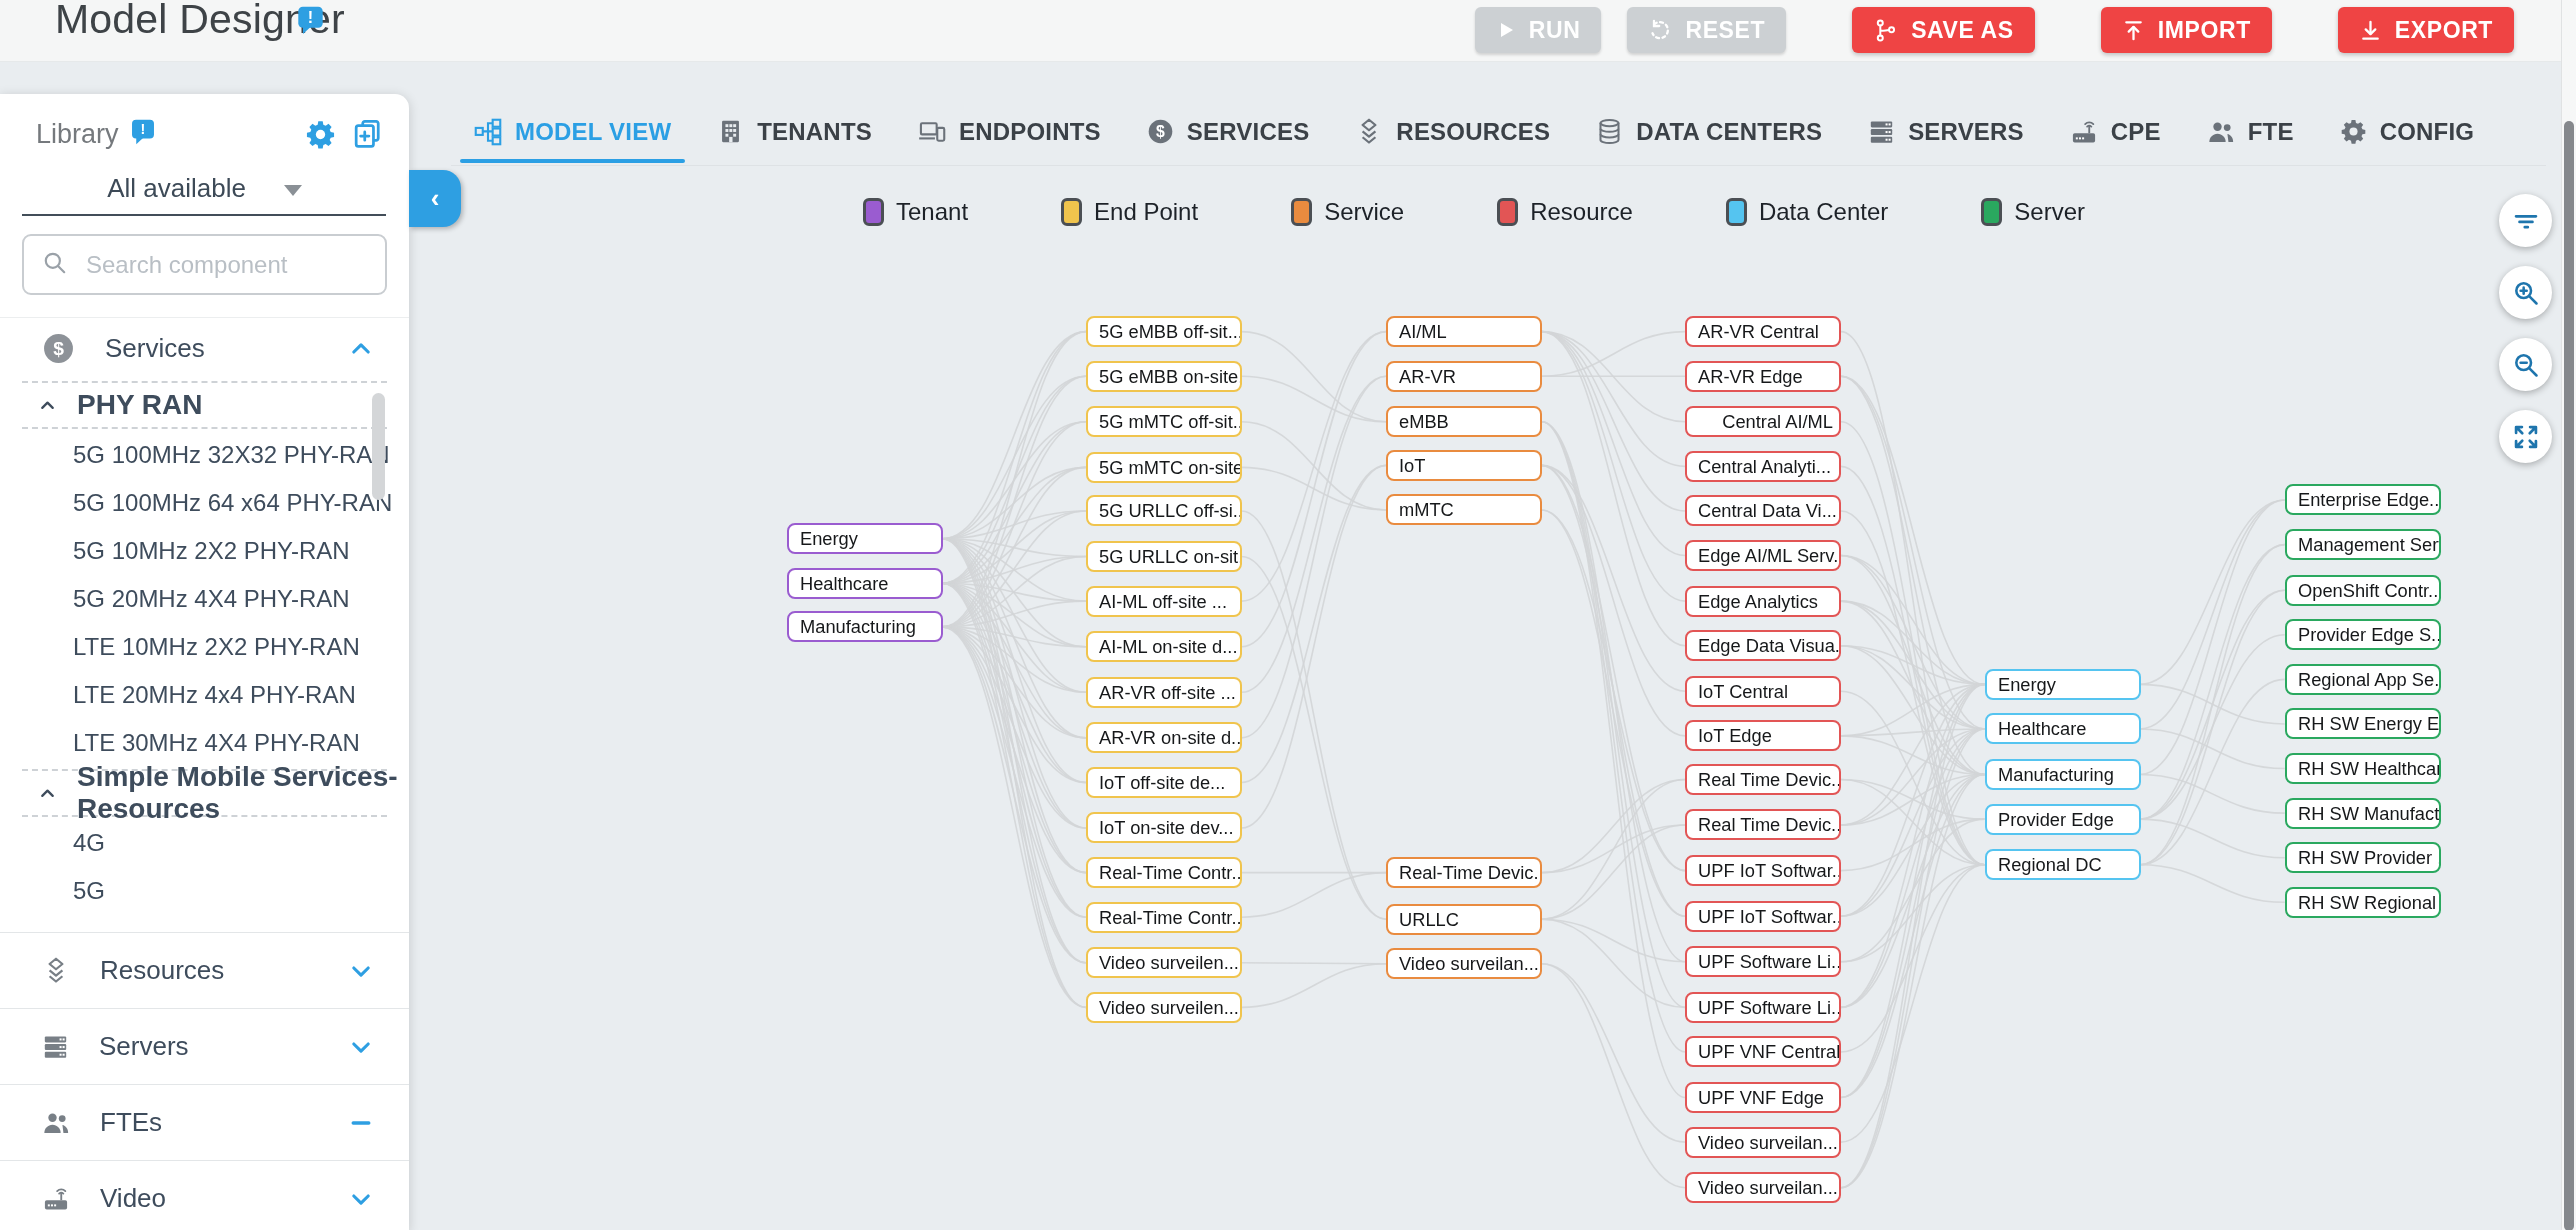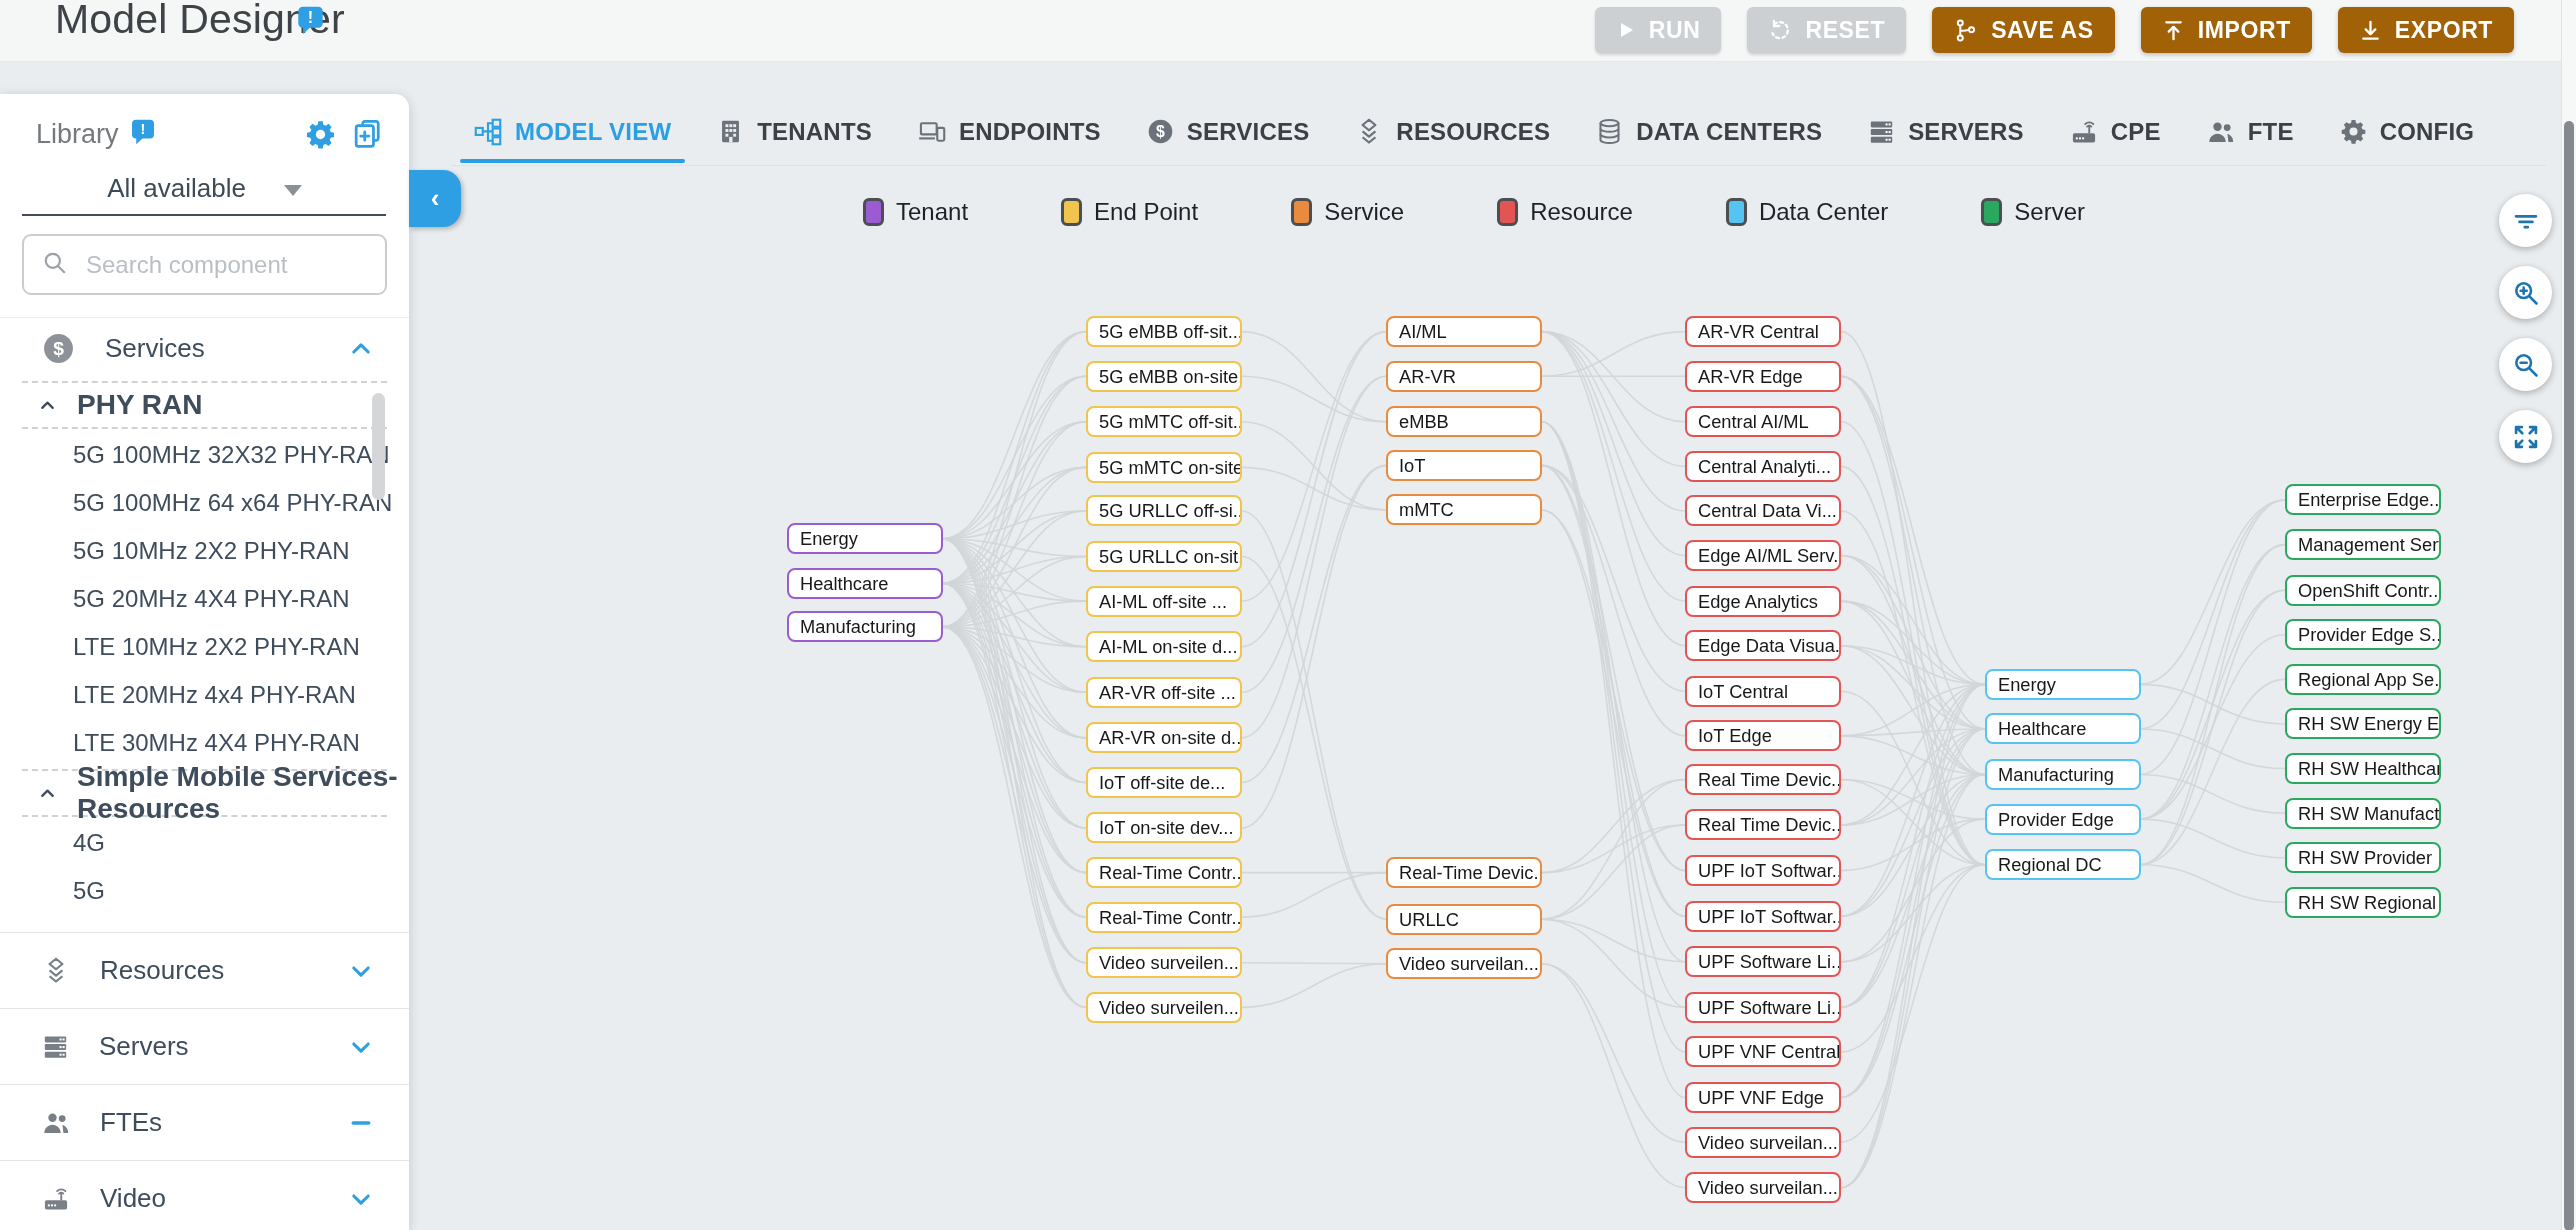--- a/index.html
+++ b/index.html
@@ -7,21 +7,21 @@
   .page{position:relative;width:2576px;height:1231px;overflow:hidden;}
 
   
   .header{position:absolute;left:0;top:0;width:2562px;height:61px;background:#f5f6f6;border-bottom:1px solid #e6e9ea;}
   .app-title{position:absolute;left:55px;top:-4px;font-size:41px;font-weight:500;color:#3e4347;letter-spacing:0.2px;}
   .title-badge{position:absolute;left:297px;top:6px;}
   .header-buttons{position:absolute;right:48px;top:7px;display:flex;gap:26px;}
   .btn{height:46px;border-radius:6px;display:flex;align-items:center;gap:13px;padding:0 21px;
        font-size:23px;font-weight:700;color:#fff;letter-spacing:0.6px;box-shadow:0 2px 4px rgba(0,0,0,.22);cursor:pointer;}
   .btn.disabled{background:#ccd0d3;box-shadow:0 2px 3px rgba(0,0,0,.15);}
-  .btn.primary{background:#a16207;}
+  .btn.primary{background:#ef4444;margin-left:40px;}
   .btn .bicon{display:flex;align-items:center;font-size:24px;line-height:1;}
 
   
   .sidebar{position:absolute;left:0;top:94px;width:409px;bottom:0;background:#fff;
            border-top-right-radius:14px;box-shadow:0 2px 12px rgba(0,0,0,.16);overflow:hidden;z-index:5;}
   .lib-head{display:flex;align-items:center;padding:20px 26px 0 36px;height:40px;}
   .lib-title{font-size:27px;color:#75797d;margin-right:12px;}
   .lib-spacer{flex:1;}
   .lib-head .hicon{display:flex;align-items:center;margin-left:16px;cursor:pointer;}
   .filter-row{display:flex;align-items:center;justify-content:center;margin-top:14px;height:40px;position:relative;cursor:pointer;}
@@ -471,21 +471,21 @@
       <div class="node" style="left: 1386px; top: 316px; width: 156px; height: 31px; border-color: rgb(233, 139, 63);">AI/ML</div>
       <div class="node" style="left: 1386px; top: 361px; width: 156px; height: 31px; border-color: rgb(233, 139, 63);">AR-VR</div>
       <div class="node" style="left: 1386px; top: 406px; width: 156px; height: 31px; border-color: rgb(233, 139, 63);">eMBB</div>
       <div class="node" style="left: 1386px; top: 450px; width: 156px; height: 31px; border-color: rgb(233, 139, 63);">IoT</div>
       <div class="node" style="left: 1386px; top: 494px; width: 156px; height: 31px; border-color: rgb(233, 139, 63);">mMTC</div>
       <div class="node" style="left: 1386px; top: 857px; width: 156px; height: 31px; border-color: rgb(233, 139, 63);">Real-Time Devic...</div>
       <div class="node" style="left: 1386px; top: 904px; width: 156px; height: 31px; border-color: rgb(233, 139, 63);">URLLC</div>
       <div class="node" style="left: 1386px; top: 948px; width: 156px; height: 31px; border-color: rgb(233, 139, 63);">Video surveilan...</div>
       <div class="node" style="left: 1685px; top: 316px; width: 156px; height: 31px; border-color: rgb(226, 85, 85);">AR-VR Central</div>
       <div class="node" style="left: 1685px; top: 361px; width: 156px; height: 31px; border-color: rgb(226, 85, 85);">AR-VR Edge</div>
-      <div class="node" style="left: 1685px; top: 406px; width: 156px; height: 31px; border-color: rgb(226, 85, 85);">Central AI/ML</div>
+      <div class="node" style="left: 1685px; top: 406px; width: 156px; height: 31px; border-color: rgb(226, 85, 85); text-align: right;">Central AI/ML</div>
       <div class="node" style="left: 1685px; top: 451px; width: 156px; height: 31px; border-color: rgb(226, 85, 85);">Central Analyti...</div>
       <div class="node" style="left: 1685px; top: 495px; width: 156px; height: 31px; border-color: rgb(226, 85, 85);">Central Data Vi...</div>
       <div class="node" style="left: 1685px; top: 540px; width: 156px; height: 31px; border-color: rgb(226, 85, 85);">Edge AI/ML Serv...</div>
       <div class="node" style="left: 1685px; top: 586px; width: 156px; height: 31px; border-color: rgb(226, 85, 85);">Edge Analytics</div>
       <div class="node" style="left: 1685px; top: 630px; width: 156px; height: 31px; border-color: rgb(226, 85, 85);">Edge Data Visua...</div>
       <div class="node" style="left: 1685px; top: 676px; width: 156px; height: 31px; border-color: rgb(226, 85, 85);">IoT Central</div>
       <div class="node" style="left: 1685px; top: 720px; width: 156px; height: 31px; border-color: rgb(226, 85, 85);">IoT Edge</div>
       <div class="node" style="left: 1685px; top: 764px; width: 156px; height: 31px; border-color: rgb(226, 85, 85);">Real Time Devic...</div>
       <div class="node" style="left: 1685px; top: 809px; width: 156px; height: 31px; border-color: rgb(226, 85, 85);">Real Time Devic...</div>
       <div class="node" style="left: 1685px; top: 855px; width: 156px; height: 31px; border-color: rgb(226, 85, 85);">UPF IoT Softwar...</div>

